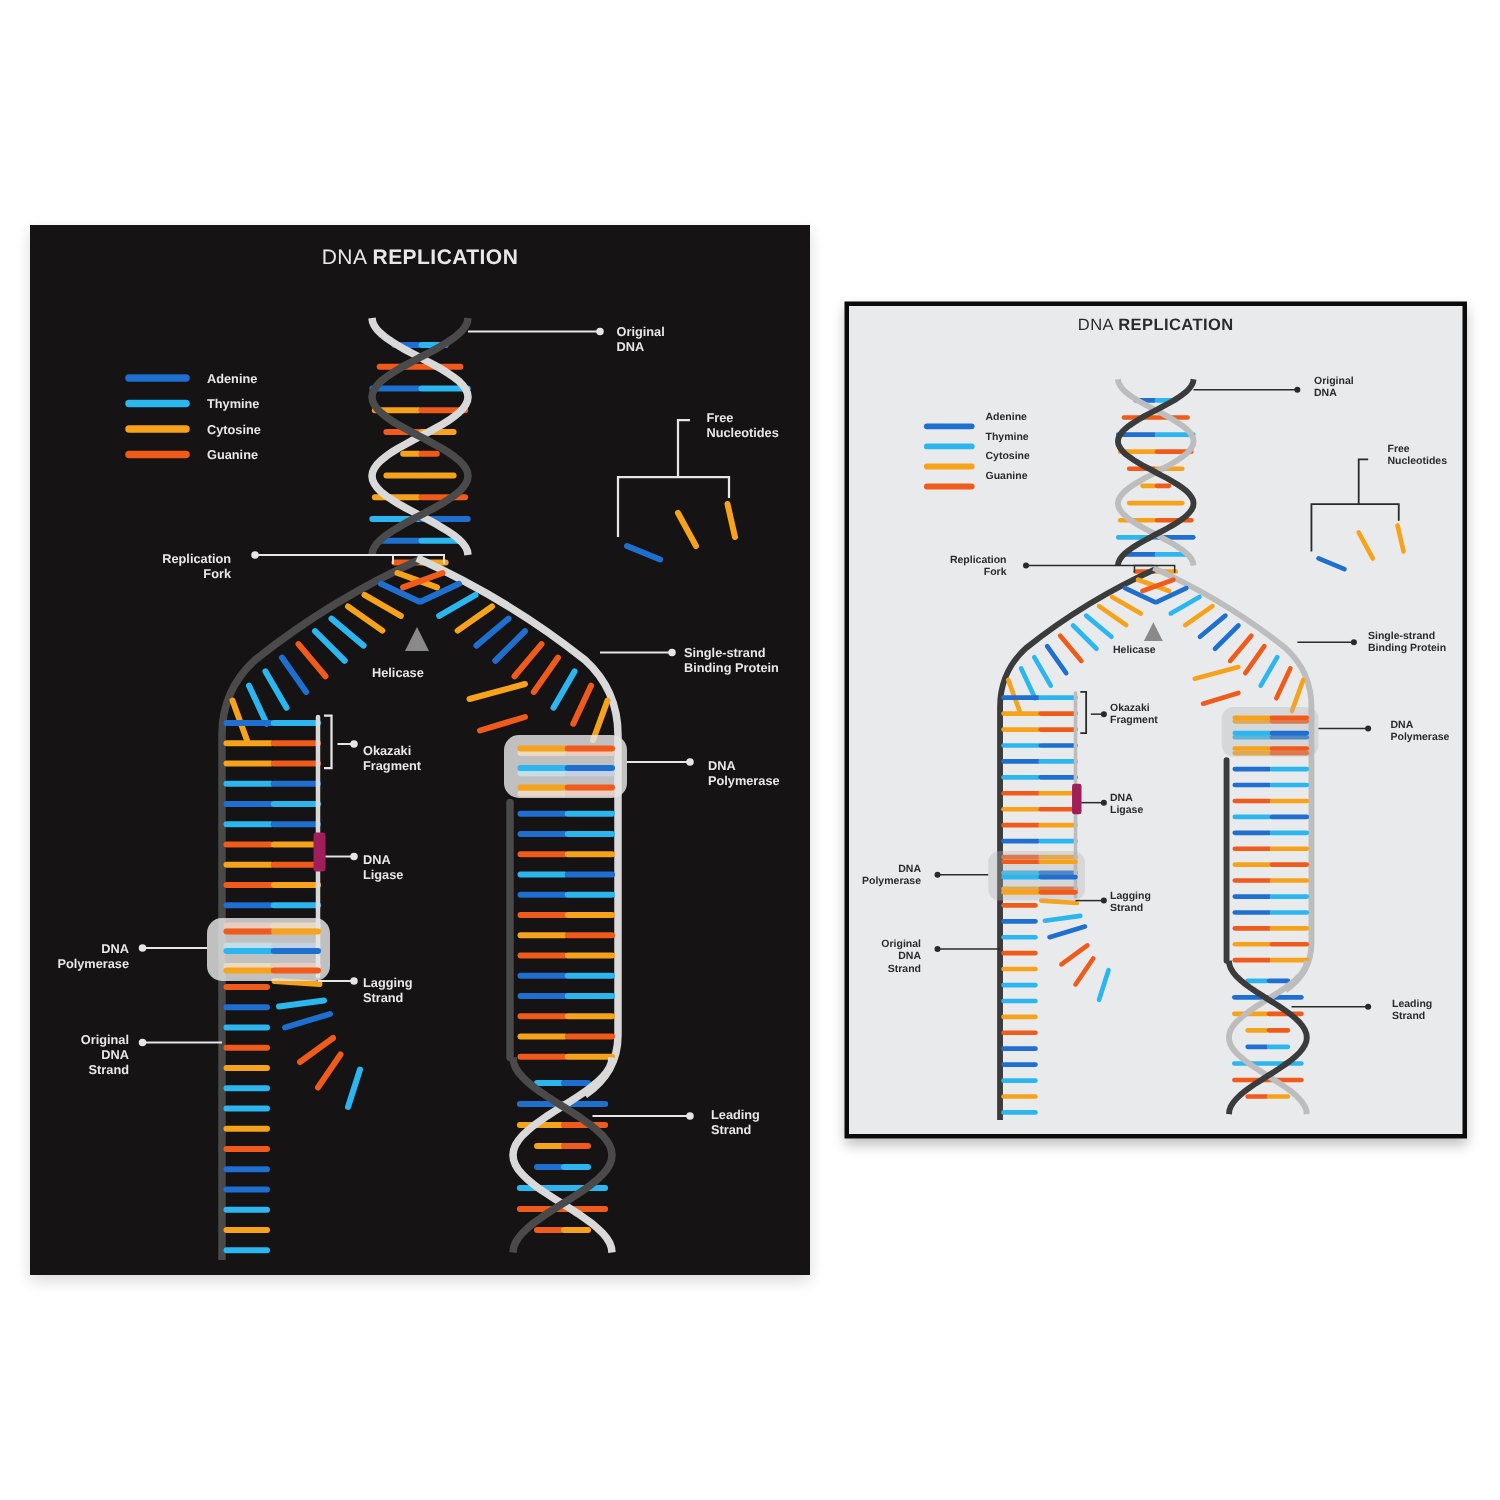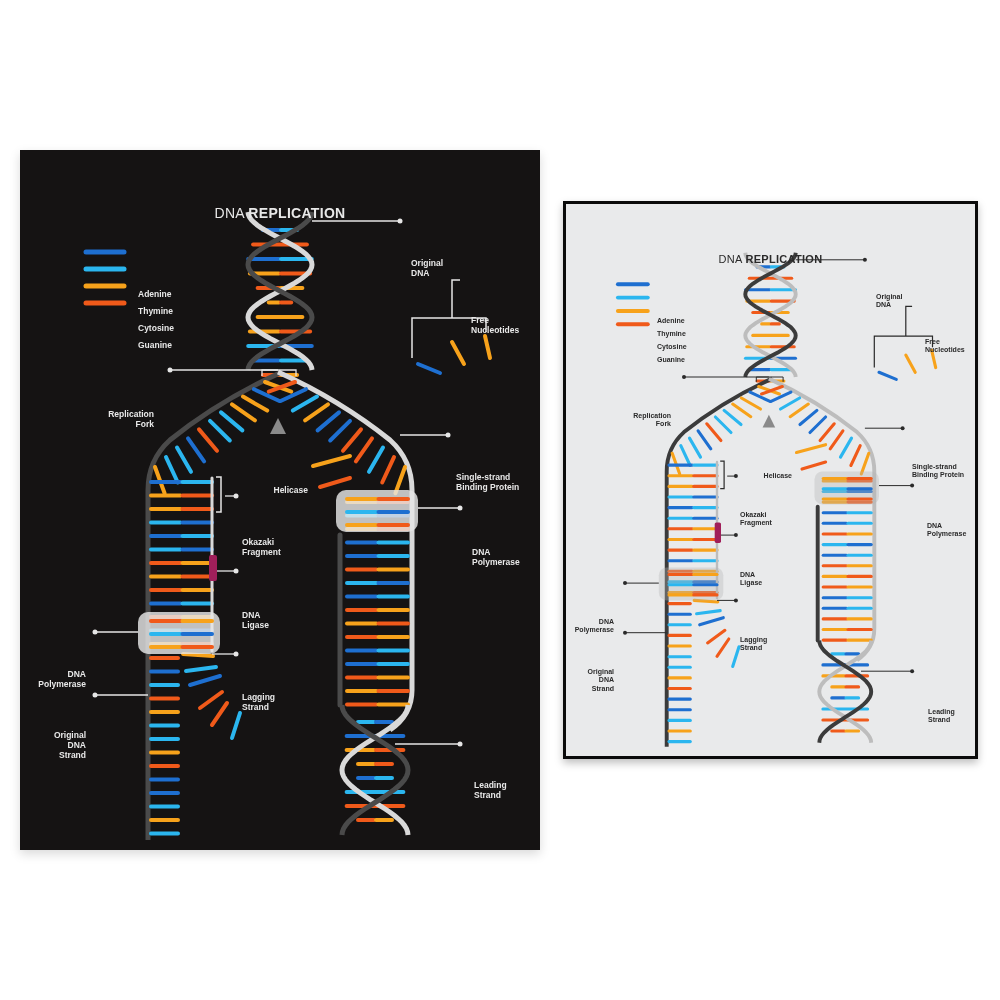--- a/index.html
+++ b/index.html
@@ -4,29 +4,29 @@
 <style>
   html, body { margin: 0; padding: 0; }
   body {
     width: 1000px; height: 1000px; background: #ffffff; position: relative; overflow: hidden;
     font-family: "Liberation Sans", sans-serif;
   }
   .poster { position: absolute; box-sizing: border-box; overflow: hidden; }
   .poster svg { position: absolute; left: 0; top: 0; }
   #poster-dark { left: 20px; top: 150px; width: 520px; height: 700px; background: #151313; box-shadow: 0 4px 10px rgba(0,0,0,0.15); }
   #poster-light { left: 563px; top: 201px; width: 415px; height: 558px; background: #e9eaeb; border: 3px solid #0b0b0b; box-shadow: 0 4px 8px rgba(0,0,0,0.25); }
-  .txt { position: absolute; white-space: nowrap; font-weight: bold; line-height: 1.2; margin-top: 42px; }
+  .txt { position: absolute; white-space: nowrap; font-weight: bold; line-height: 1.2; }
   .title { font-weight: normal; letter-spacing: 0.3px; }
   .title b { font-weight: 800; }
   .dark .txt { color: #e8e8e8; }
   .light .txt { color: #2a2a2a; }
   .lbl { font-size: 8.5px; }
   .light .lbl { font-size: 7px; }
   .right { text-align: right; }
-  .center { text-align: right; }
+  .center { text-align: left; }
 </style>
 </head>
 <body>
 
 <div id="poster-dark" class="poster dark">
   <svg id="svg-dark" width="520" height="700">
       <line x1="66.0" y1="102.0" x2="104.0" y2="102.0" stroke="#1e6fd0" stroke-width="5.0" stroke-linecap="round"></line>
       <line x1="66.0" y1="119.0" x2="104.0" y2="119.0" stroke="#2bb6ef" stroke-width="5.0" stroke-linecap="round"></line>
       <line x1="66.0" y1="136.0" x2="104.0" y2="136.0" stroke="#f7a21b" stroke-width="5.0" stroke-linecap="round"></line>
       <line x1="66.0" y1="153.0" x2="104.0" y2="153.0" stroke="#f05a1a" stroke-width="5.0" stroke-linecap="round"></line>

